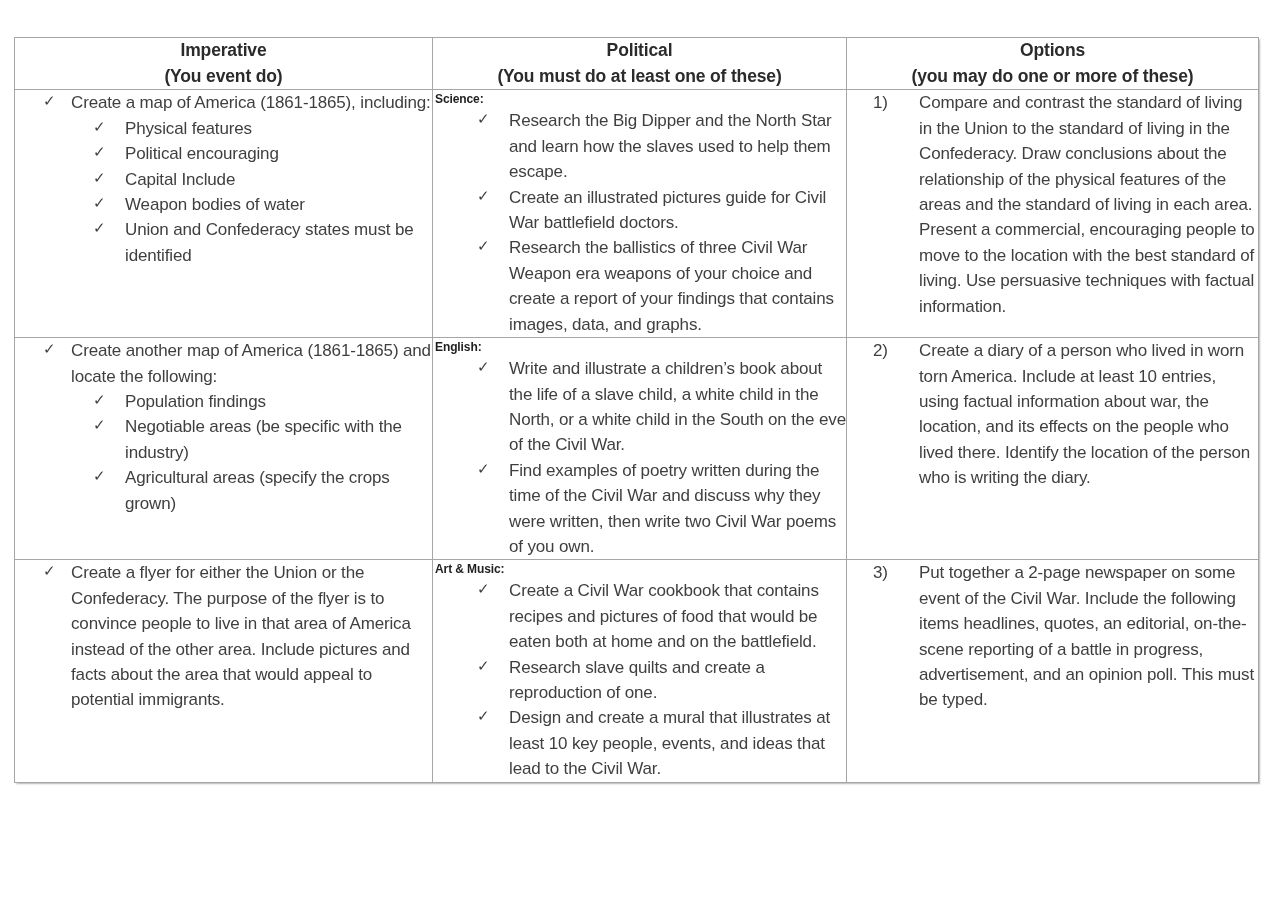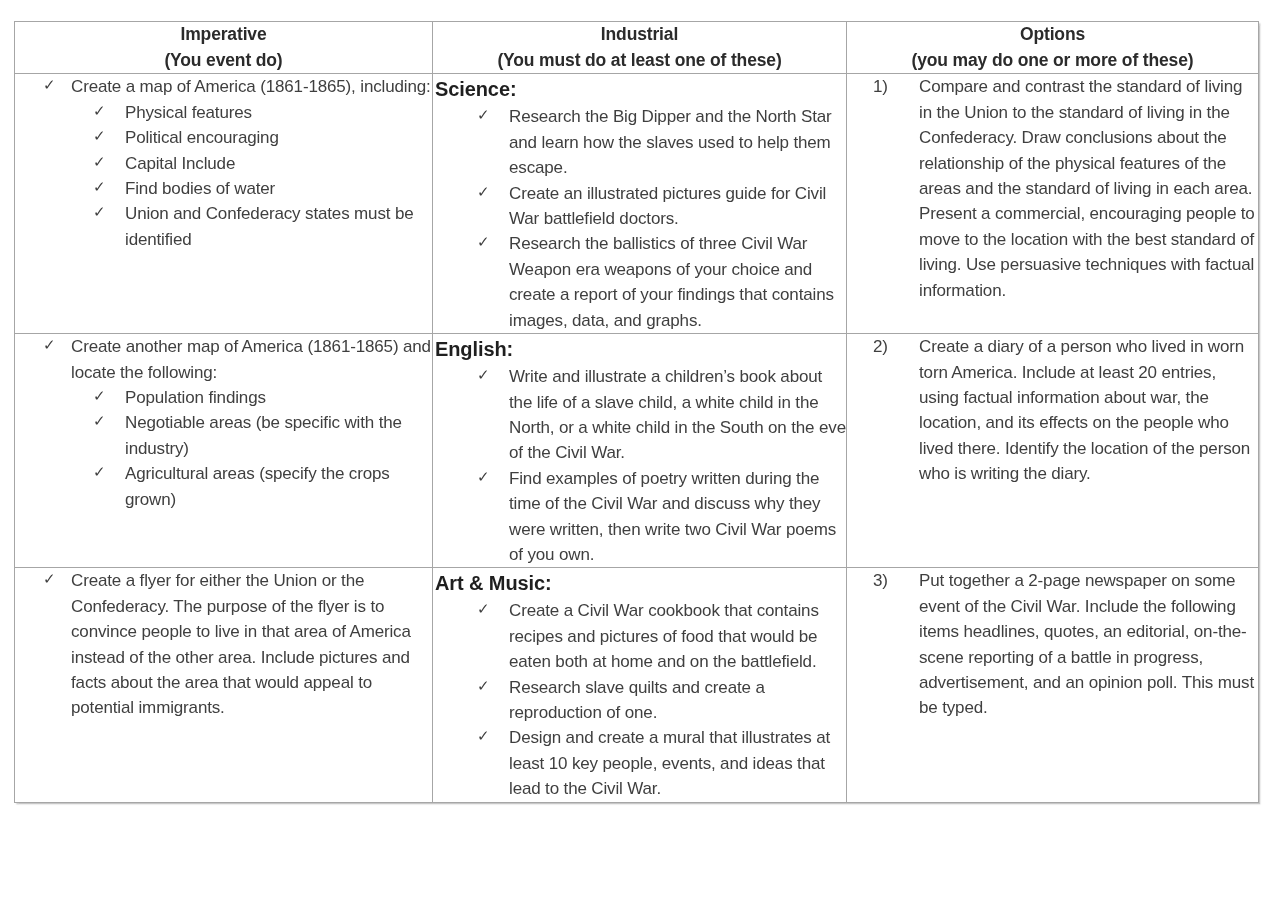--- a/index.html
+++ b/index.html
@@ -17,21 +17,21 @@
   }
   #page {
     position: relative;
     width: 1280px;
     height: 912px;
     background: #ffffff;
   }
   table.choice-board {
     position: absolute;
     left: 14px;
-    top: 21px;
+    top: 37px;
     width: 1244px;
     border-collapse: collapse;
     table-layout: fixed;
     background: #ffffff;
     box-shadow: 1.5px 1.5px 1.5px rgba(0,0,0,0.22);
   }
   table.choice-board col.c1 { width: 418px; }
   table.choice-board col.c2 { width: 414px; }
   table.choice-board col.c3 { width: 412px; }
 
@@ -55,21 +55,21 @@
   td.cell { padding: 7px 8px 10px 8px; }
 
   
   ul.lvl1, ul.lvl2, ol.numlist {
     list-style: none;
     margin: 0;
     padding: 0;
   }
   .subject {
     font-weight: bold;
-    font-size: 20px;
+    font-size: 12px;
     color: #1f1f1f;
     line-height: 1.5;
     margin: 0 0 0 2px;
     letter-spacing: -0.1px;
   }
 
   
   li.check1 {
     position: relative;
     padding-left: 56px;
@@ -142,21 +142,21 @@
         <col class="c3">
     </colgroup>
 
     <thead>
       <tr>
         <th>
           <span class="hdr-line">Imperative</span>
           <span class="hdr-line">(You event do)</span>
         </th>
         <th>
-          <span class="hdr-line">Industrial</span>
+          <span class="hdr-line">Political</span>
           <span class="hdr-line">(You must do at least one of these)</span>
         </th>
         <th>
           <span class="hdr-line">Options</span>
           <span class="hdr-line">(you may do one or more of these)</span>
         </th>
       </tr>
     </thead>
 
     <tbody>
@@ -175,21 +175,21 @@
                 <li class="check2">
                   <span class="tick">✓</span>
                   <span class="txt">Political encouraging</span>
                 </li>
                 <li class="check2">
                   <span class="tick">✓</span>
                   <span class="txt">Capital Include</span>
                 </li>
                 <li class="check2">
                   <span class="tick">✓</span>
-                  <span class="txt">Find bodies of water</span>
+                  <span class="txt">Weapon bodies of water</span>
                 </li>
                 <li class="check2">
                   <span class="tick">✓</span>
                   <span class="txt">Union and Confederacy states must be identified</span>
                 </li>
               </ul>
             </li>
           </ul>
         </td>
 
@@ -260,21 +260,21 @@
                 <span class="txt">Find examples of poetry written during the time of the Civil War and discuss why they were written, then write two Civil War poems of you own.</span>
               </li>
             </ul>
           </div>
         </td>
 
         <td class="cell">
           <ol class="numlist">
             <li class="numitem">
               <span class="num">2)</span>
-              <span class="txt">Create a diary of a person who lived in worn torn America. Include at least 20 entries, using factual information about war, the location, and its effects on the people who lived there. Identify the location of the person who is writing the diary.</span>
+              <span class="txt">Create a diary of a person who lived in worn torn America. Include at least 10 entries, using factual information about war, the location, and its effects on the people who lived there. Identify the location of the person who is writing the diary.</span>
             </li>
           </ol>
         </td>
       </tr>
 
       <tr>
         <td class="cell">
           <ul class="lvl1">
             <li class="check1">
               <span class="tick">✓</span>

